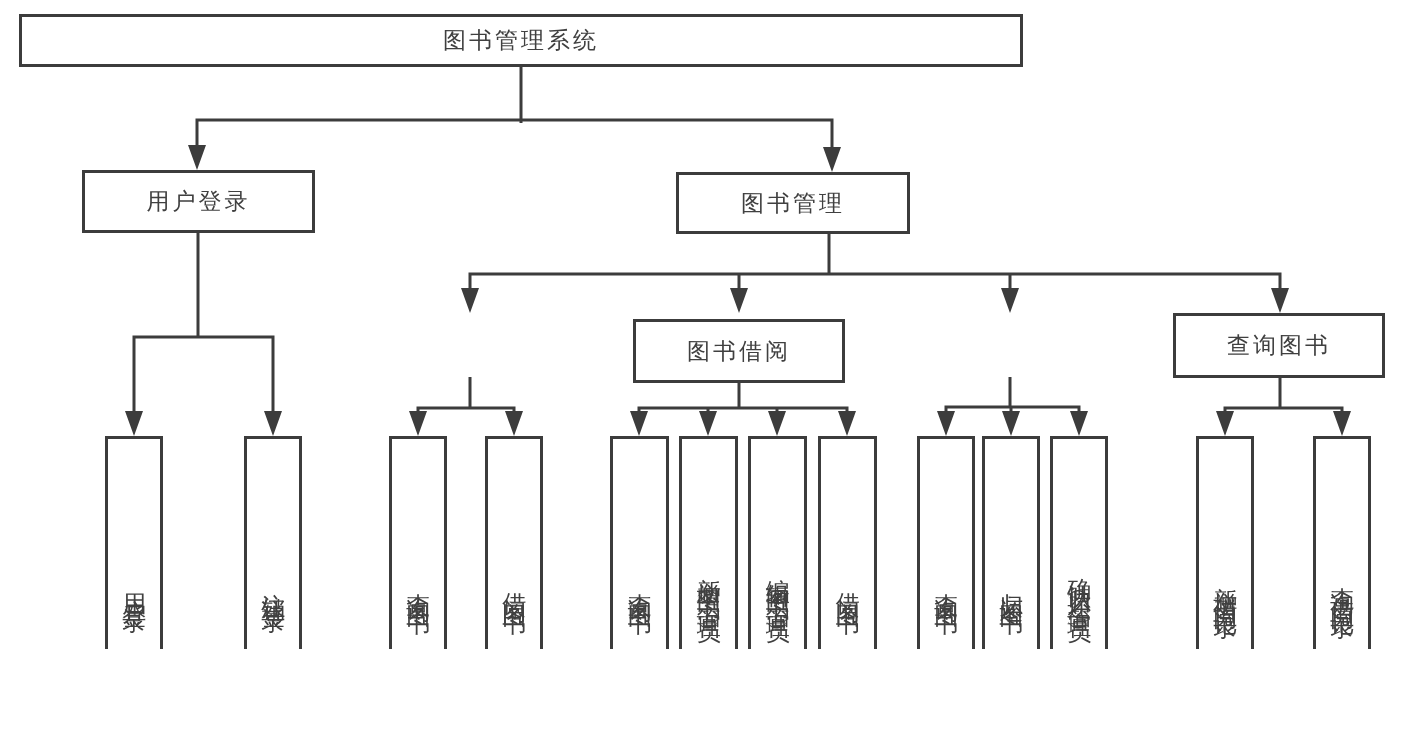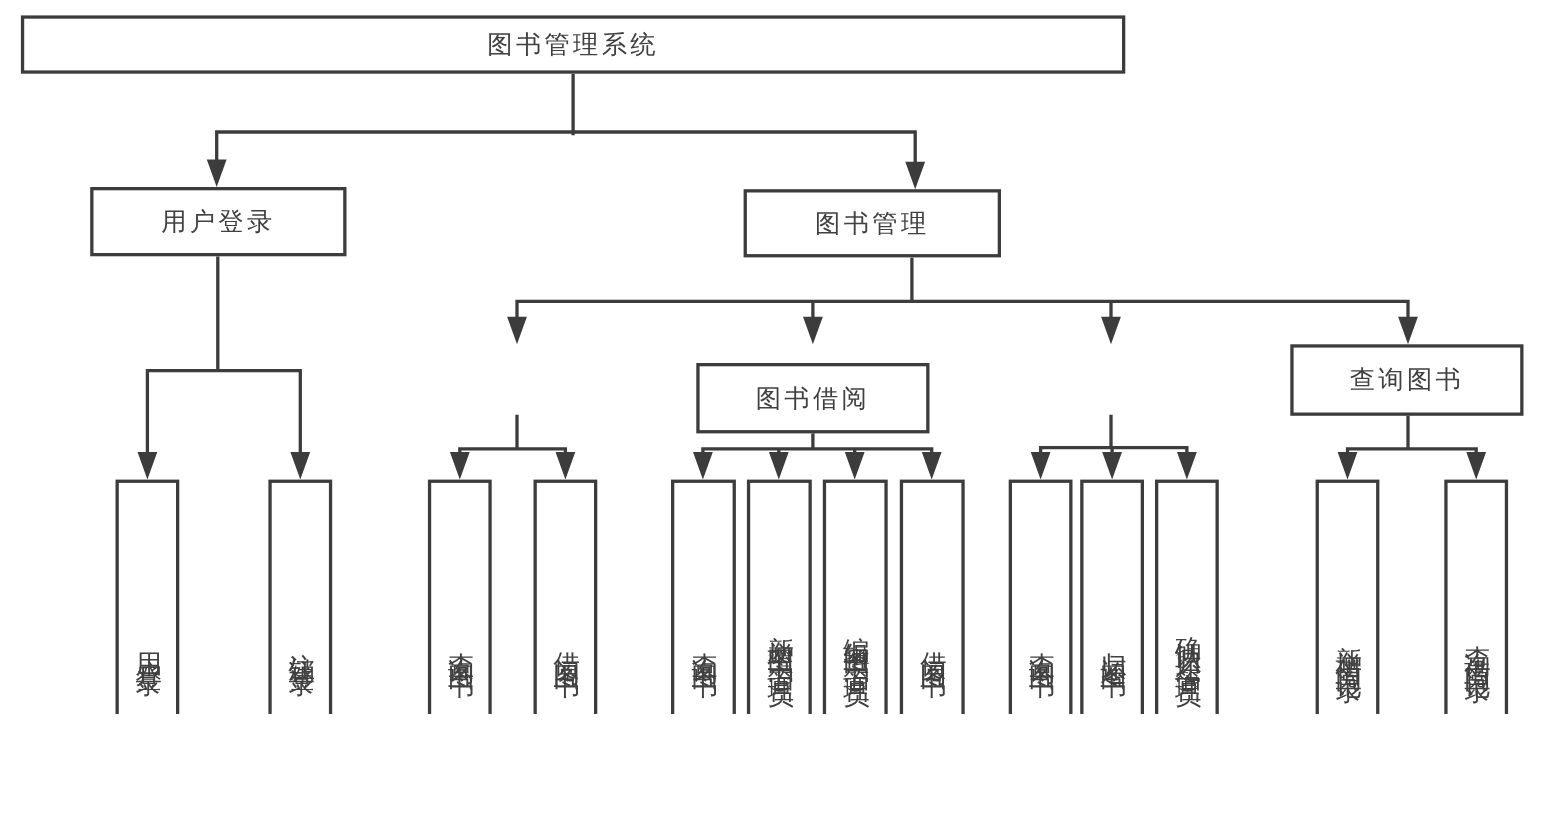--- a/index.html
+++ b/index.html
@@ -103,21 +103,21 @@
     <span class="h-label">图书管理系统</span>
   </div>
 
   <div class="node" style="left:82px; top:170px; width:233px; height:63px;">
     <span class="h-label">用户登录</span>
   </div>
   <div class="node" style="left:676px; top:172px; width:234px; height:62px;">
     <span class="h-label">图书管理</span>
   </div>
 
-  <div class="node" style="left:633px; top:330px; width:212px; height:64px;">
+  <div class="node" style="left:633px; top:319px; width:212px; height:64px;">
     <span class="h-label">图书借阅</span>
   </div>
   <div class="node" style="left:1173px; top:313px; width:212px; height:65px;">
     <span class="h-label">查询图书</span>
   </div>
 
   <div class="node leaf" style="left:105px; top:436px; width:58px; height:299px;">
     <span class="v-label">用户登录</span>
   </div>
   <div class="node leaf" style="left:244px; top:436px; width:58px; height:299px;">

